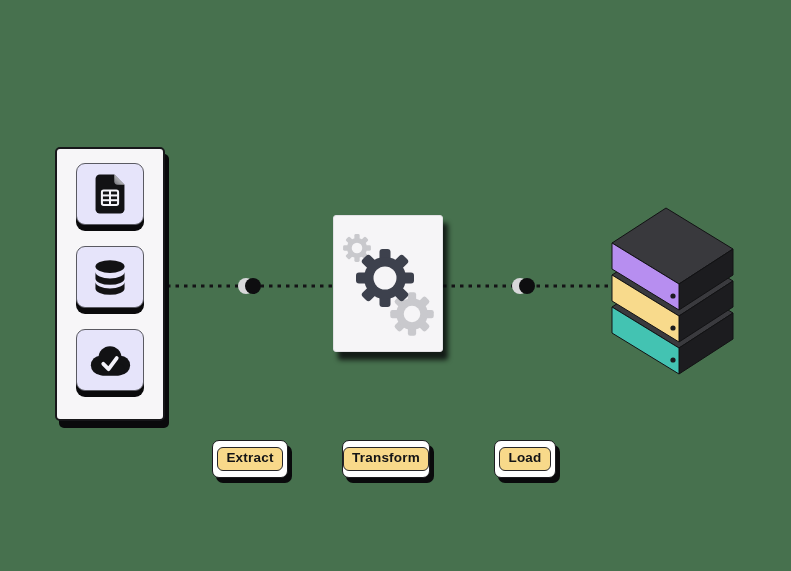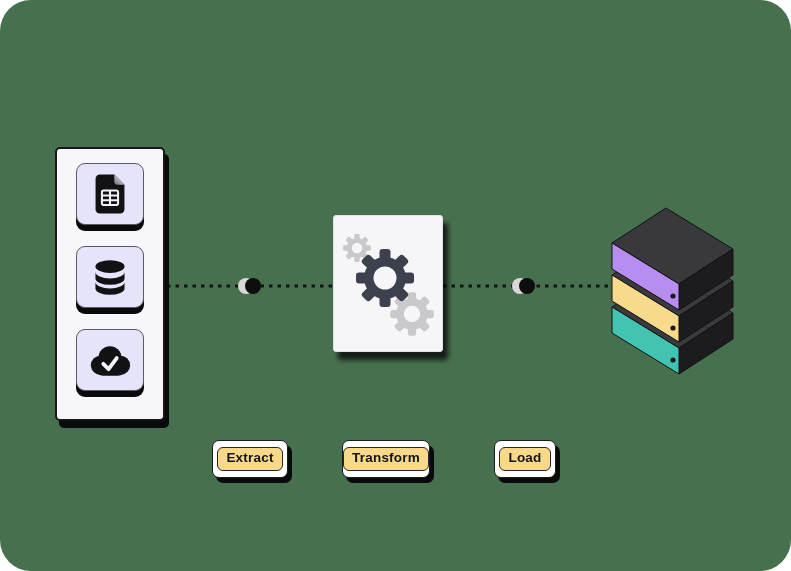--- a/index.html
+++ b/index.html
@@ -1,20 +1,19 @@
 <!DOCTYPE html>
 <html><head>
 <meta charset="utf-8">
 <style>
   html,body{margin:0;padding:0;}
   .canvas{
     position:relative;width:791px;height:571px;overflow:hidden;
     background:#47714e;
     font-family:"Liberation Sans",sans-serif;
-    border-radius:31px;
   }
   .abs{position:absolute;}
 
   
   .sources-panel{
     left:55px;top:147px;width:110px;height:274px;
     background:#f7f6f8;border:2px solid #17171a;border-radius:5px;
     box-shadow:4px 7px 0 #0a0a0c;
     box-sizing:border-box;
     display:flex;flex-direction:column;align-items:center;

